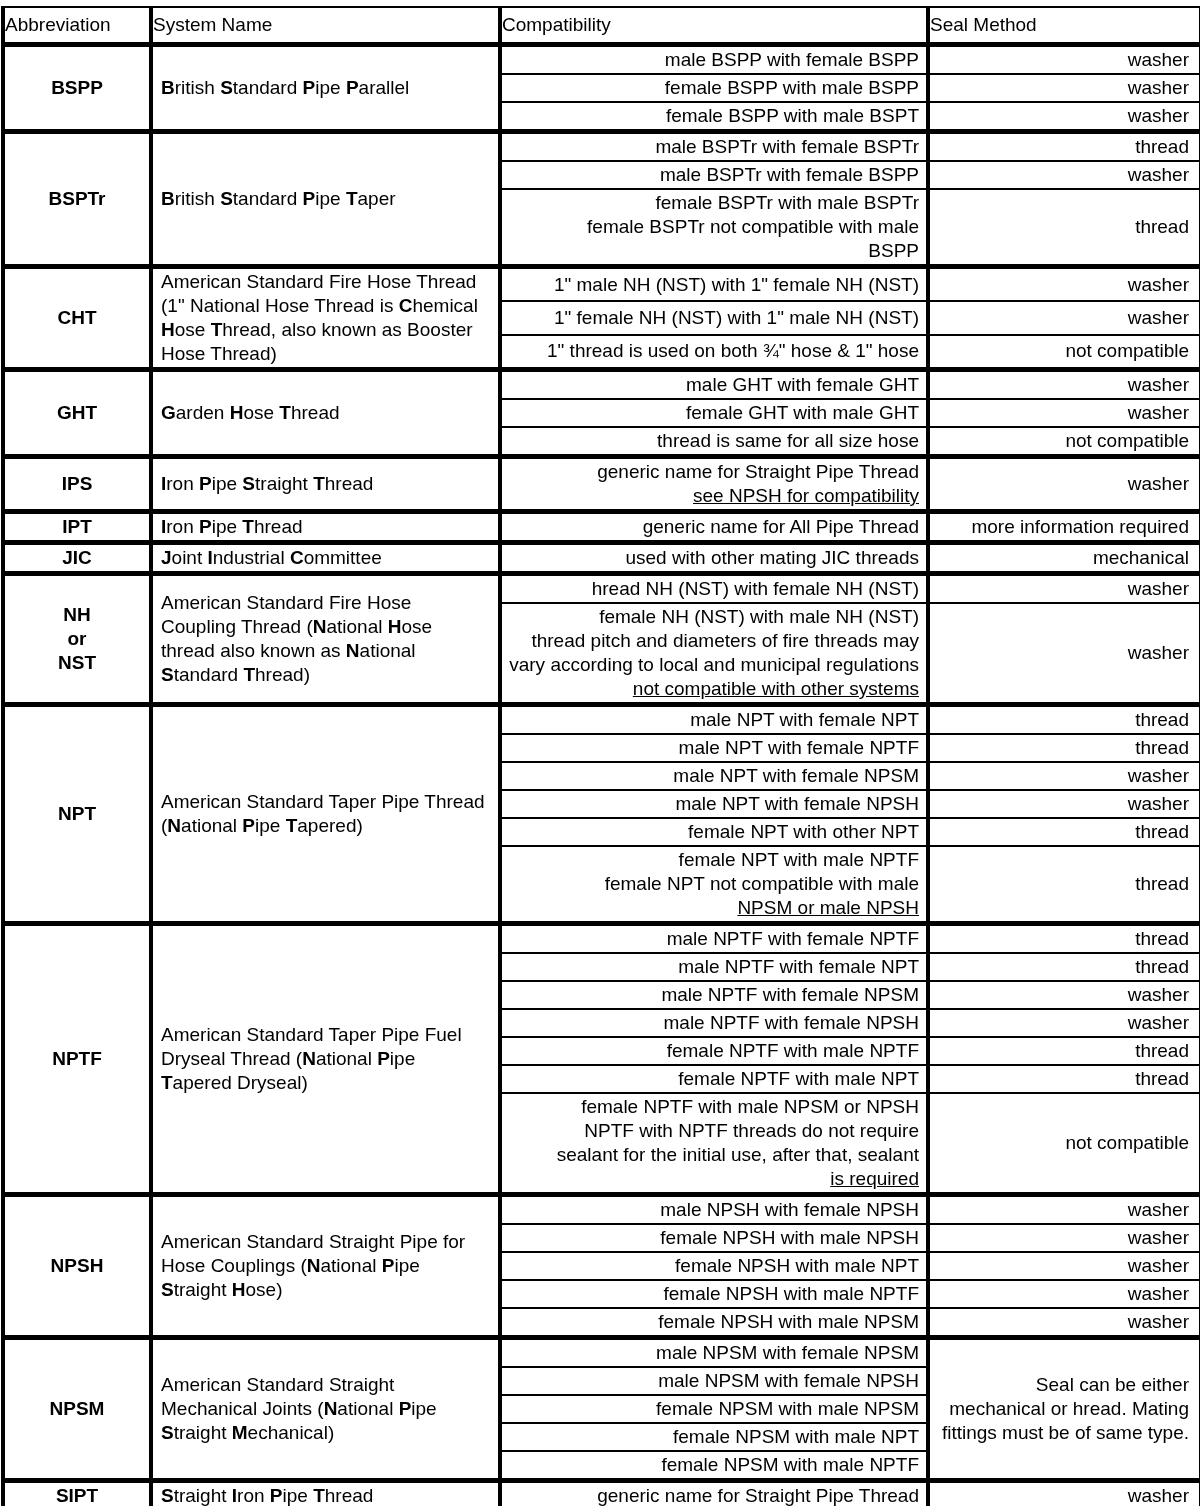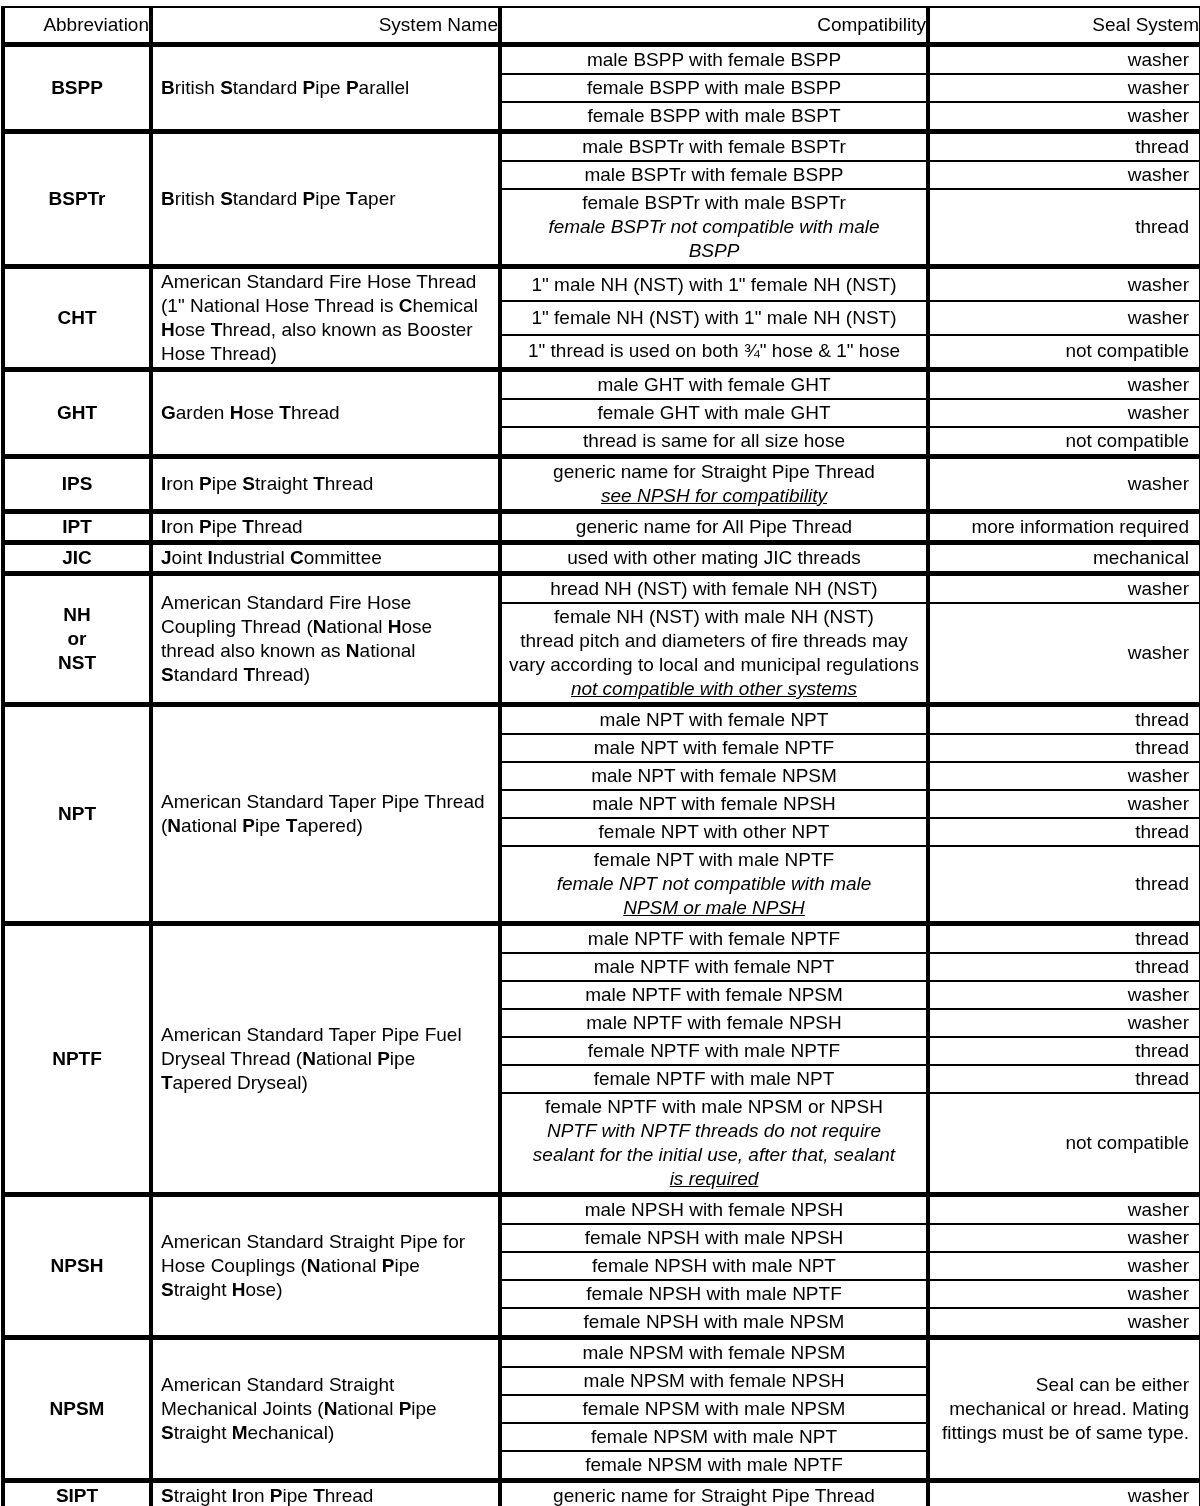--- a/index.html
+++ b/index.html
@@ -1,48 +1,48 @@
 <!DOCTYPE html>
 <html><head>
 <meta charset="utf-8">
 <style>
   html,body{margin:0;padding:0;background:#fff;}
   .page{width:1200px;min-height:1506px;background:#fff;box-sizing:border-box;padding:6px 1px 0 1px;}
   table{border-collapse:collapse;table-layout:fixed;width:1198px;
         font-family:"Liberation Sans",sans-serif;font-size:19px;color:#000;}
   th,td{border:2px solid #000;border-left-width:4px;border-right-width:4px;
         padding:0;vertical-align:middle;overflow:hidden;}
-  thead th{font-weight:normal;height:34px;text-align:right;border-top-width:2px;border-bottom-width:5px;}
+  thead th{font-weight:normal;height:34px;text-align:left;border-top-width:2px;border-bottom-width:5px;}
   tr{height:26px;}
   tr.sec>td{border-top-width:5px;}
   td.abbr{text-align:center;font-weight:bold;white-space:pre-line;line-height:24px;}
   td.name{padding:1px 8px;line-height:24px;white-space:pre-line;}
-  td.compat{padding:1px 7px;line-height:24px;text-align:center;}
+  td.compat{padding:1px 7px;line-height:24px;text-align:right;}
   td.seal{text-align:right;line-height:24px;padding:1px 10px;}
-  .i{font-style:italic;}
+  .i{}
   .u{text-decoration:underline;}
   b{font-weight:bold;}
 </style>
 </head>
 <body>
 
 <div class="page">
   <table>
     <colgroup>
       <col style="width:148px">
         <col style="width:349px">
         <col style="width:428px">
         <col style="width:273px">
     </colgroup>
     <thead>
       <tr>
         <th>Abbreviation</th>
         <th>System Name</th>
         <th>Compatibility</th>
-        <th>Seal System</th>
+        <th>Seal Method</th>
       </tr>
     </thead>
     <tbody id="tbody">
         <tr class="sec">
           <td class="abbr" rowspan="3">BSPP</td>
           <td class="name" rowspan="3"><b>B</b>ritish <b>S</b>tandard <b>P</b>ipe <b>P</b>arallel</td>
           <td class="compat">
             <div>male BSPP with female BSPP</div>
           </td>
           <td class="seal">washer</td>

